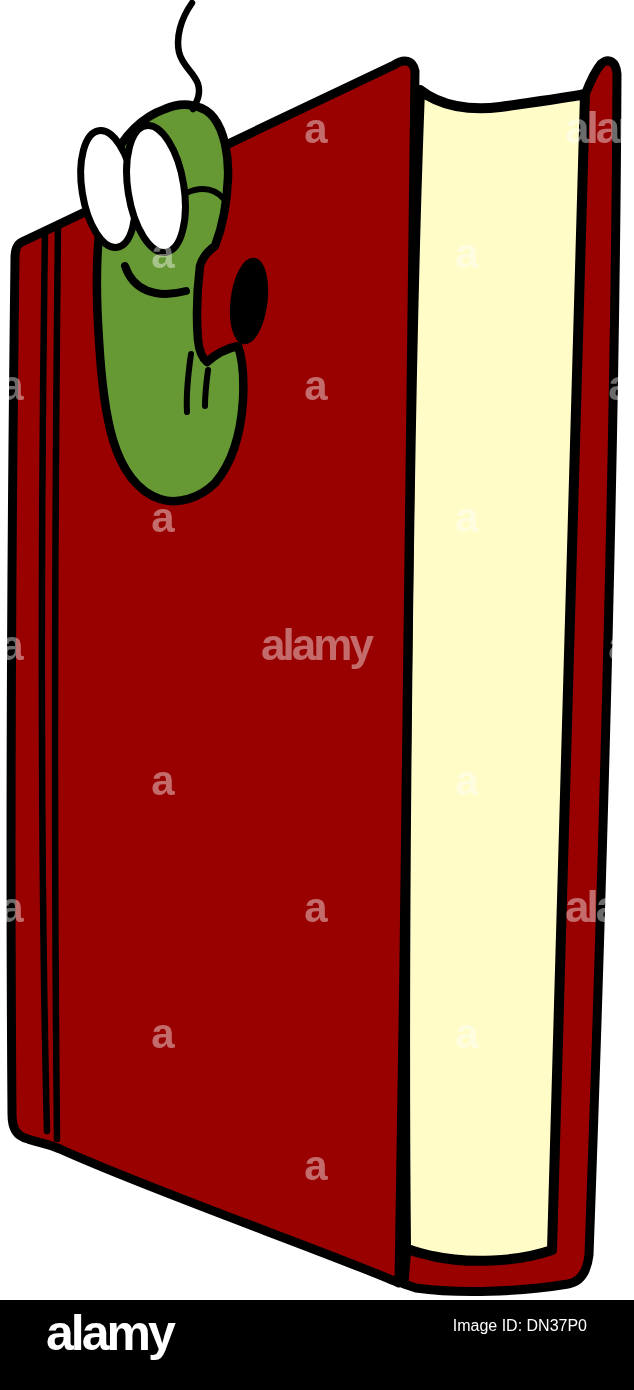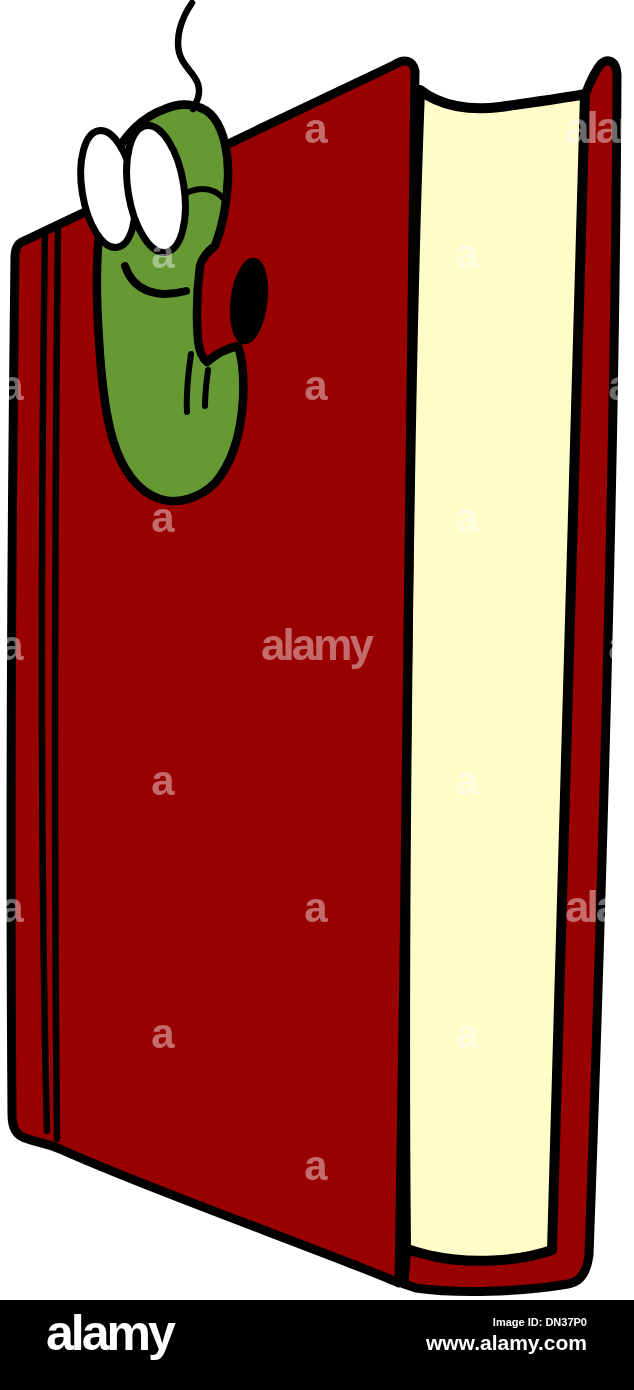--- a/index.html
+++ b/index.html
@@ -23,21 +23,21 @@
   }
   #footer-logo {
     position: absolute; left: 46px; top: 8px;
     font-weight: 700; font-size: 50px; letter-spacing: -3px;
     line-height: 1;
   }
   #footer-right {
     position: absolute; right: 47px; top: 16px;
     text-align: right; line-height: 1.25;
   }
-  #footer-image-id { font-size: 11px; font-weight: 700; }
+  #footer-image-id { font-size: 16px; font-weight: 400; }
   #footer-website  { font-size: 21px; font-weight: 700; }
 </style>
 </head>
 <body style="background: rgb(255, 255, 255);">
 
 <svg id="artwork" width="634" height="1302" viewBox="0 0 634 1302" xmlns="http://www.w3.org/2000/svg">
 
   <path stroke="#000" stroke-width="9" stroke-linejoin="round" d="M 585,95
            C 590,82 595,71 601,64
            C 609,57 616,62 617,74
@@ -131,15 +131,14 @@
       <text x="12" y="1180" text-anchor="middle" class="wm" fill="#FFFFFF">a</text>
       <text x="316" y="1180" text-anchor="middle" class="wm" fill="#FFFFFF">a</text>
       <text x="620" y="1180" text-anchor="middle" class="wm" fill="#FFFFFF">a</text>
     </g>
 </svg>
 
 <div id="footer-bar" style="background: rgb(0, 0, 0); color: rgb(255, 255, 255);">
   <span id="footer-logo">alamy</span>
   <div id="footer-right">
     <div id="footer-image-id">Image ID: DN37P0</div>
-    <div id="footer-website">www.alamy.com</div>
   </div>
 </div>
 
 </body></html>

